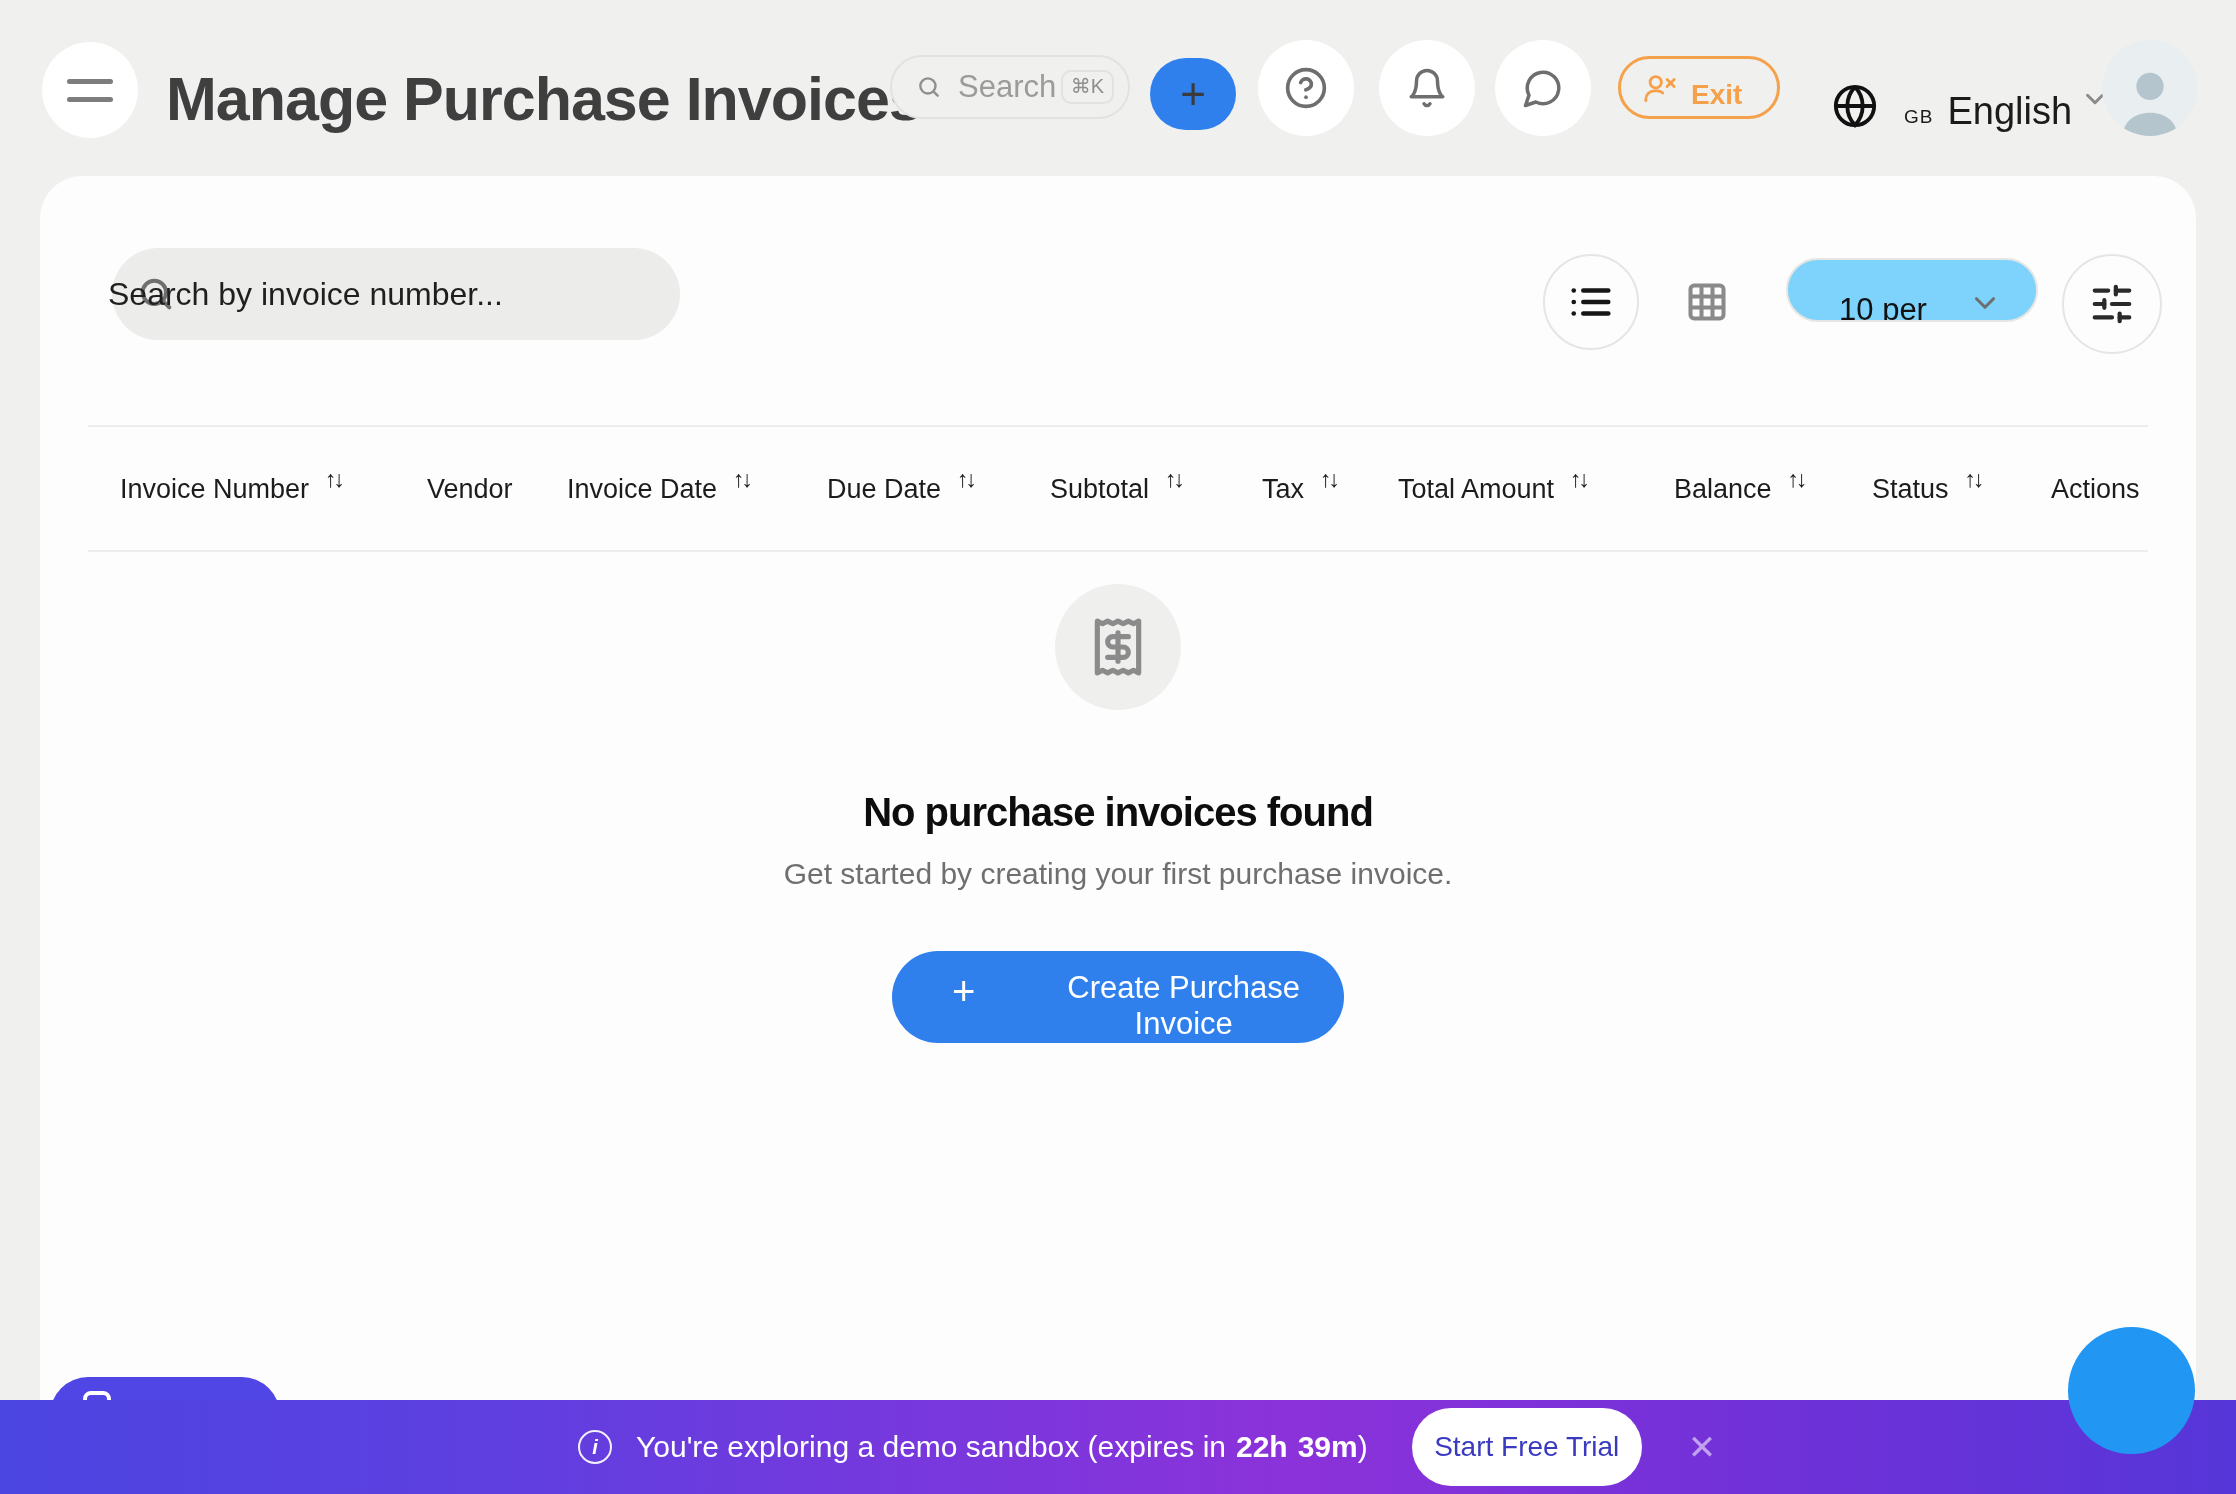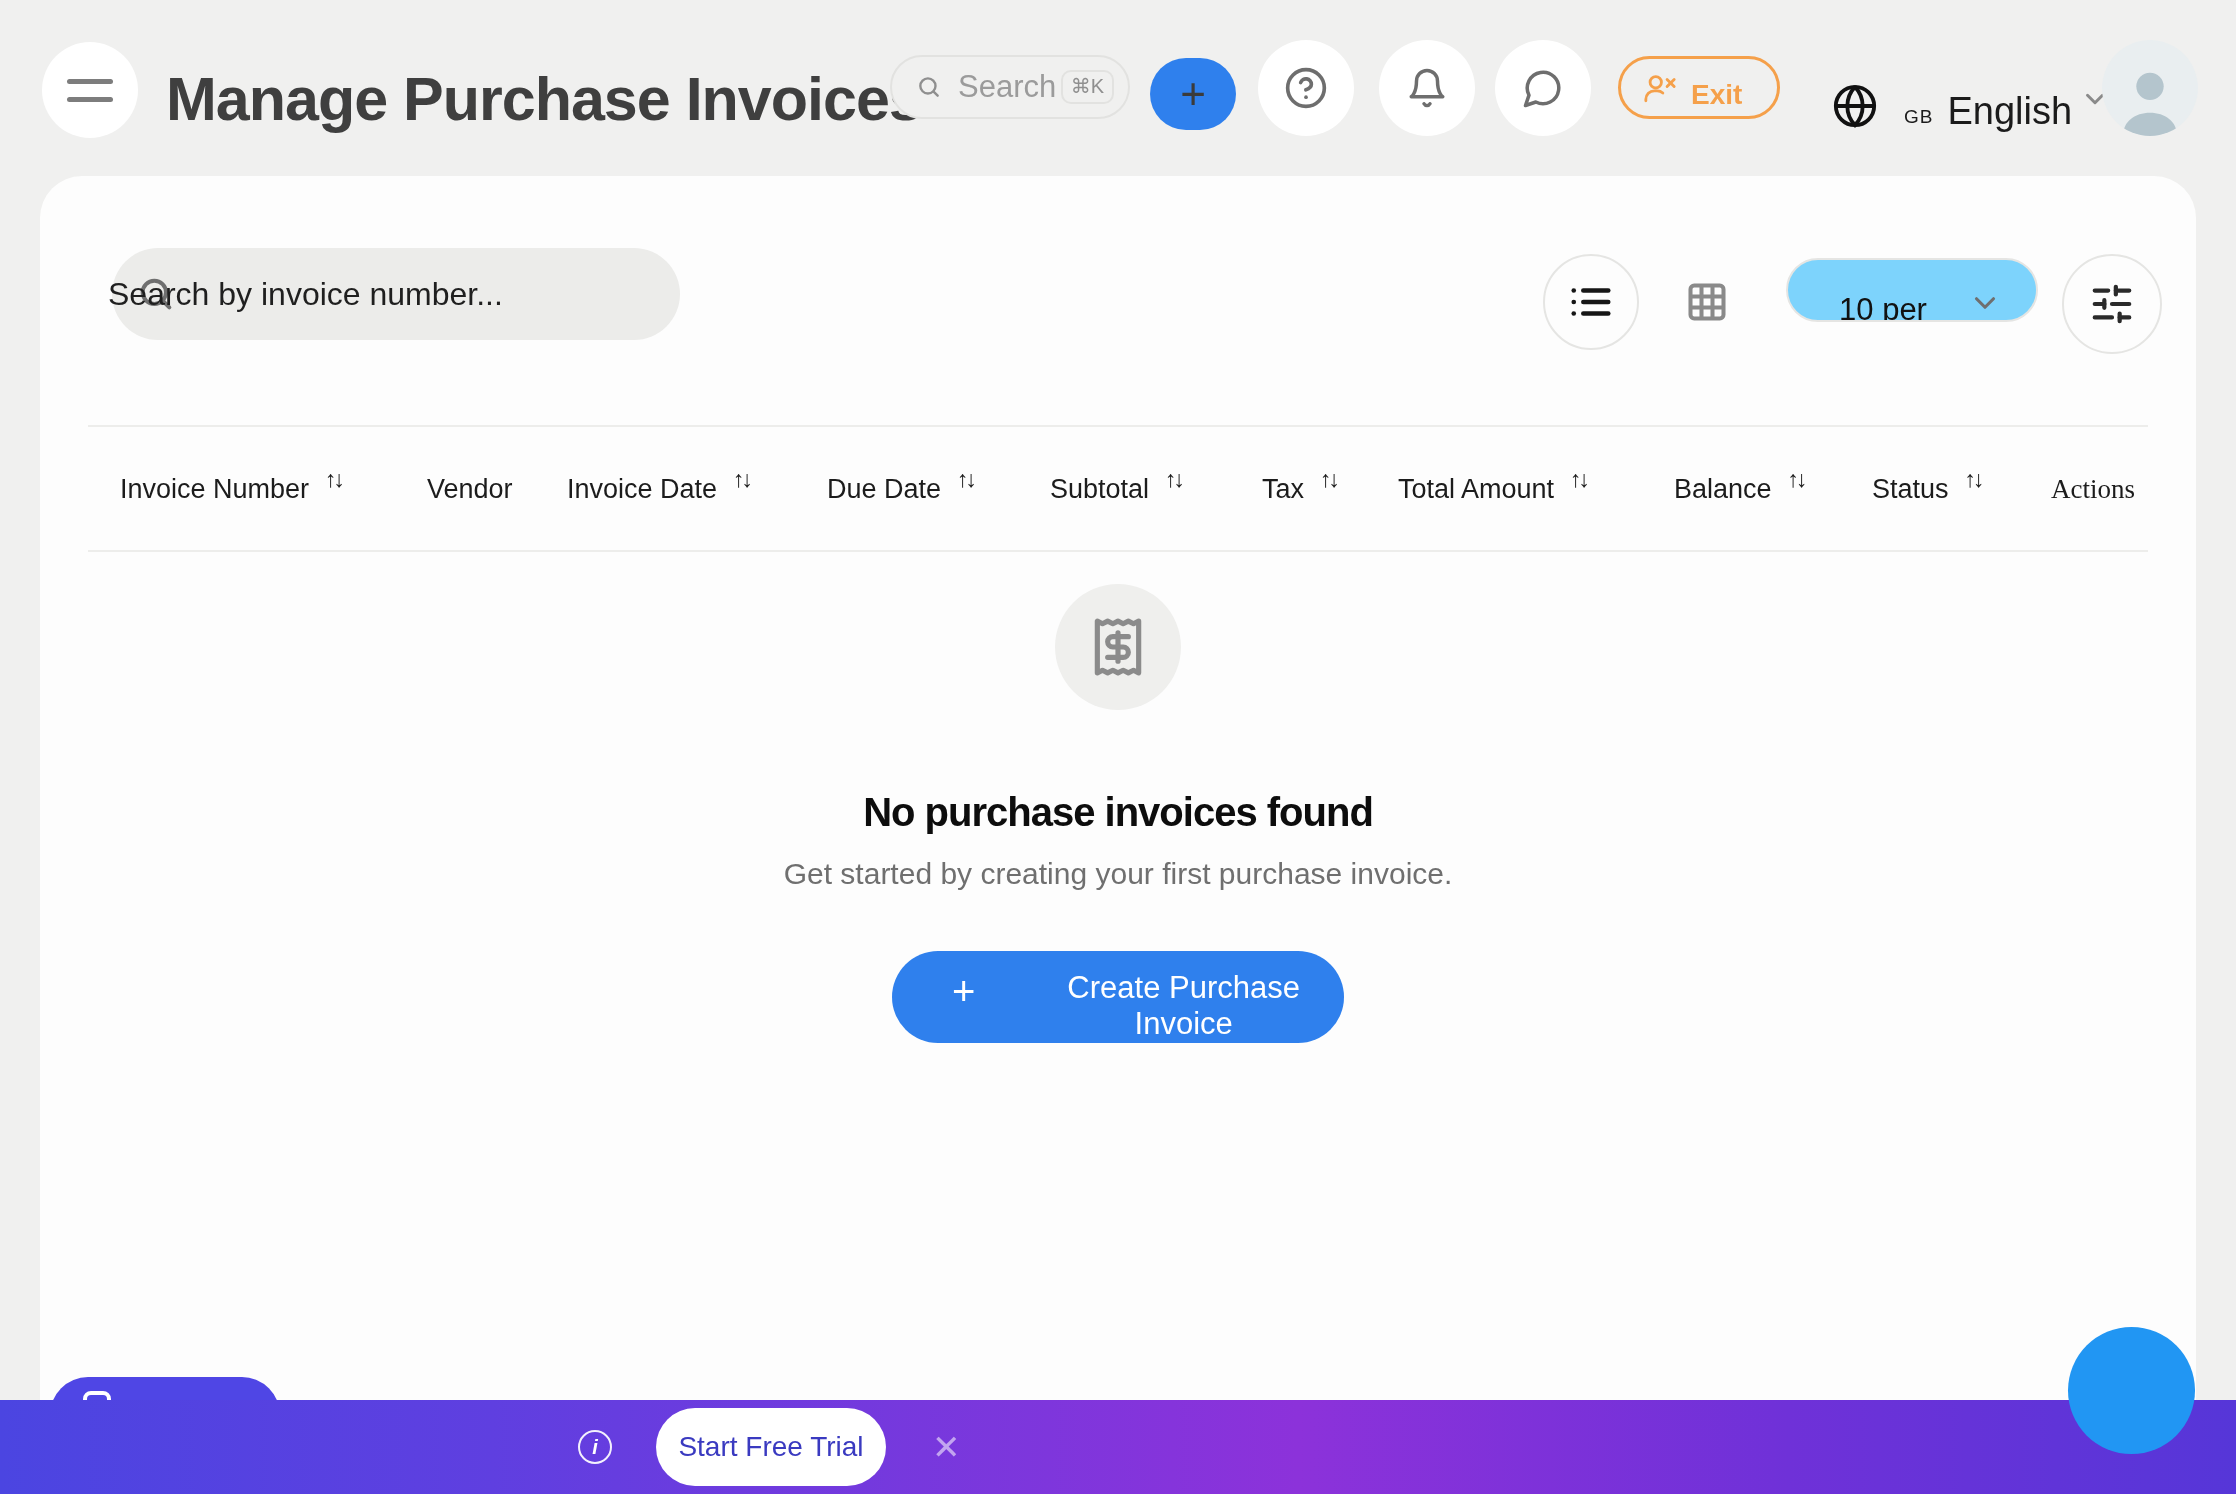--- a/index.html
+++ b/index.html
@@ -63,21 +63,21 @@
   .filter-btn { position:absolute; left:2022px; top:78px; width:100px; height:100px; border-radius:50%;
     background:transparent; border:2px solid #e5e5e3; display:flex; align-items:center; justify-content:center; color:#2a2a2a; cursor:pointer; }
 
   
   .thead { position:absolute; left:48px; top:249px; width:2060px; height:127px; border-top:2px solid #ededeb; border-bottom:2px solid #ededeb; }
   .th { position:absolute; top:0; height:125px; display:flex; align-items:center; font-size:27px; color:#1c1c1c; cursor:pointer; }
   .th .sort { font-size:23px; letter-spacing:-3px; margin-left:16px; transform:translateY(-10px); }
   .th:nth-child(1){left:32px} .th:nth-child(2){left:339px} .th:nth-child(3){left:479px}
   .th:nth-child(4){left:739px} .th:nth-child(5){left:962px} .th:nth-child(6){left:1174px}
   .th:nth-child(7){left:1310px} .th:nth-child(8){left:1586px} .th:nth-child(9){left:1784px}
-  .th:nth-child(10){left:1963px; cursor:default;font-family:Liberation Serif, serif;}
+  .th:nth-child(10){left:1963px; cursor:default;}
 
   
   .empty { position:absolute; left:0; top:408px; width:2156px; display:flex; flex-direction:column; align-items:center; }
   .empty-icon-circle { width:126px; height:126px; border-radius:50%; background:#efefed; display:flex; align-items:center; justify-content:center; color:#8b8b8b; }
   .empty-title { margin-top:80px; font-size:40px; font-weight:700; color:#0d0d0d; letter-spacing:-1px; }
   .empty-subtitle { margin-top:22px; font-size:30px; color:#6f6f6f; }
   .cta-btn { margin-top:60px; width:452px; height:92px; border-radius:46px; background:#2f80ed; border:none;
     color:#fff; display:flex; align-items:center; cursor:pointer; }
   .cta-btn .plus { font-size:40px; font-weight:400; margin-left:60px; margin-top:-12px; }
   .cta-btn .cta-label { font-size:31px; font-weight:400; margin-left:48px; margin-top:18px; }
@@ -279,18 +279,19 @@
       </button>
     </section>
   </main>
 
   <div class="chat-widget">
     <div class="mini-icon"></div>
   </div>
 
   <footer class="banner">
     <span class="info-icon">i</span>
+    <span class="banner-text"><span>You're exploring a demo sandbox (expires in</span><b>22h</b><b>39m</b><span>)</span></span>
     <button class="trial-btn">Start Free Trial</button>
     <button class="banner-close">✕</button>
   </footer>
 
   <button class="fab"></button>
 </div>
 
 </body></html>

